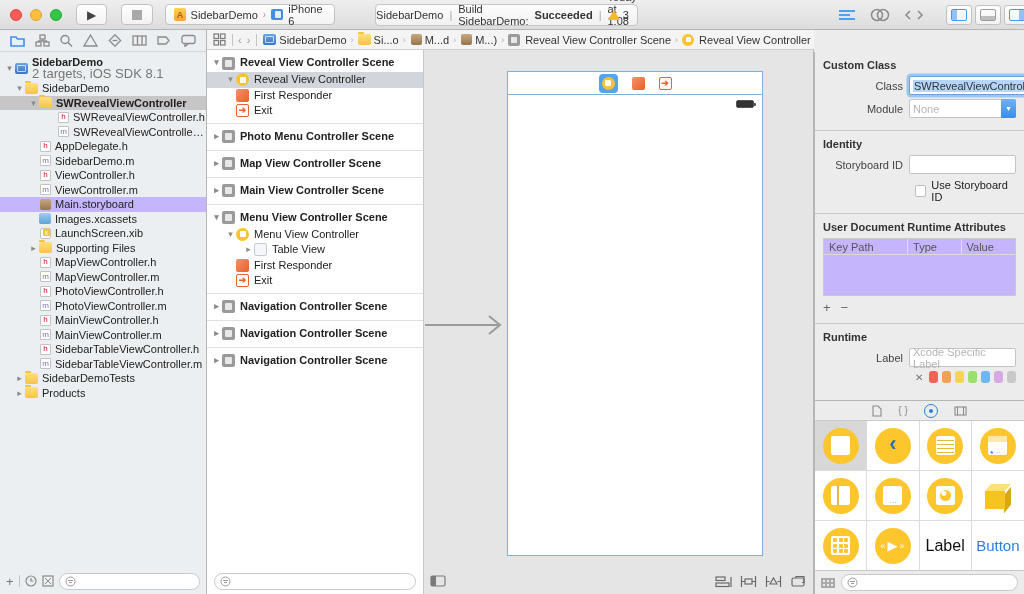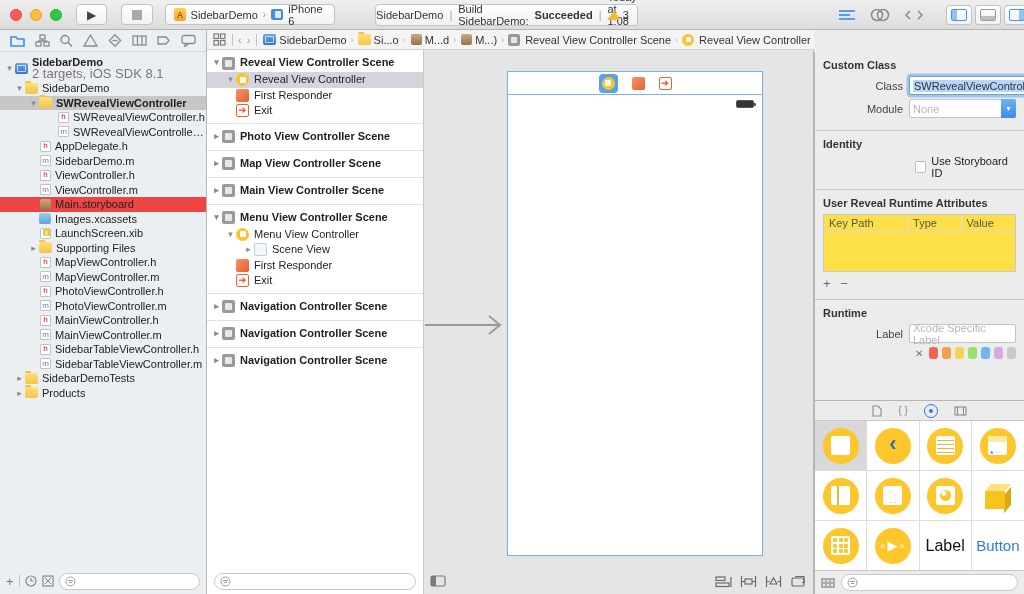--- a/index.html
+++ b/index.html
@@ -65,21 +65,21 @@
   .fi-proj::after{content:"";position:absolute;inset:2px;border:1px solid rgba(255,255,255,.7);border-radius:1px}
   .fi-folder{background:linear-gradient(#ffe07a,#f3c44a)}
   .fi-folder::before{content:"";position:absolute;top:-2px;left:0;width:6px;height:2px;background:#f3c44a;border-radius:1px 1px 0 0}
   .fi-doc{background:#fff;border:1px solid #c2c2c2;border-radius:1px;font-size:8px;display:flex;align-items:center;justify-content:center;width:11px;margin-left:1px}
   .fi-h{color:#d0021b}.fi-m{color:#7b6fc0}
   .fi-sb{background:linear-gradient(#c7a97e,#96754e);width:11px;margin-left:1px}
   .fi-xc{background:linear-gradient(#9ccdf0,#5fa4d8);width:12px}
   .fi-xib{background:#fff;border:1px solid #c2c2c2;width:11px;margin-left:1px}
   .fi-xib::after{content:"x";position:absolute;left:2px;top:0px;font-size:7px;color:#fff;background:#f0c63f;width:7px;height:7px;border-radius:1px;text-align:center;line-height:7px}
   .seldark{background:#c6c6c6}
-  .sellight{background:#ef4444}
+  .sellight{background:#c4b5fd}
 
   .navfoot{position:absolute;left:0;right:0;bottom:0;height:26px;display:flex;align-items:center;padding:0 6px;gap:5px;color:#666}
   .ffield{flex:1;height:17px;border:1px solid #c9c9c9;border-radius:9px;background:#fff;display:flex;align-items:center;padding:0 5px;color:#999}
   .vline{width:1px;height:12px;background:#c4c4c4}
 
   
   .jumpbar{position:absolute;left:207px;top:30px;width:817px;height:20px;background:#f4f4f4;border-bottom:1px solid #cfcfcf;display:flex;align-items:center;padding:0 6px;color:#333;white-space:nowrap}
   .jumpbar .crumbsep{color:#b0b0b0;margin:0 4px;font-size:9px}
   .jb-ic{margin-right:3px;flex:none}
   .jb-right{margin-left:8px;display:flex;align-items:center;gap:6px;color:#8a8a8a}
@@ -124,21 +124,21 @@
   .sec-h{font-weight:bold;margin:2px 0 5px 0;color:#333}
   .irow{display:flex;align-items:center;margin:4px 0}
   .ilabel{width:86px;text-align:right;padding-right:6px;color:#444;flex:none}
   .ifield{flex:1;height:19px;background:#fff;border:1px solid #c4c4c4;border-radius:2px;display:flex;align-items:center;padding:0 3px;color:#333;position:relative}
   .ifield.focus{box-shadow:0 0 0 2.5px #9cc5f3;border-color:#6aa3e0}
   .seltext{background:#b5d5fb;padding:0 1px;white-space:nowrap;overflow:hidden}
   .ddseg{position:absolute;right:-1px;top:-1px;bottom:-1px;width:15px;background:linear-gradient(#6db2f4,#3b8ce8);border-radius:0 2px 2px 0;color:#fff;font-size:8px;display:flex;align-items:center;justify-content:center}
   .ph{color:#b5b5b5}
   .cbrow{display:flex;align-items:center;margin:5px 0 2px 92px}
   .cb{width:12px;height:12px;border:1px solid #bdbdbd;border-radius:2px;background:#fff;margin-right:5px}
-  .udra-table{border:1px solid #c9c9c9;background:#fde047;margin-top:1px}
+  .udra-table{border:1px solid #c9c9c9;background:#c4b5fd;margin-top:1px}
   .udra-h{display:flex;height:16px;line-height:16px;border-bottom:1px solid #d9d9d9;color:#555}
   .udra-h span{padding-left:5px;border-right:1px solid #e0e0e0}
   .udra-body{height:40px}
   .pm{display:flex;gap:10px;margin-top:4px;color:#666;font-size:13px}
   .swatches{display:flex;align-items:center;gap:4px;margin:4px 0 2px 92px}
   .sw{width:12px;height:12px;border-radius:3px}
   .swx{color:#777;font-size:10px;margin-right:2px}
 
   
   .lib{position:absolute;left:0;right:0;bottom:0;height:194px;border-top:1px solid #b6b6b6;border-left:1px solid #b6b6b6;background:#fff}
@@ -510,21 +510,21 @@
     <div class="orow oind1">
         <span class="tri"></span>
         <span class="oi oi-exit">➔</span>
         <span>Exit</span>
       </div>
   </div>
   <div class="ogroup">
     <div class="orow hdr">
         <span class="tri">▸</span>
         <span class="oi oi-scene"></span>
-        <span>Photo View Controller Scene</span>
+        <span>Photo Menu Controller Scene</span>
       </div>
   </div>
   <div class="ogroup">
     <div class="orow hdr">
         <span class="tri">▸</span>
         <span class="oi oi-scene"></span>
         <span>Map View Controller Scene</span>
       </div>
   </div>
   <div class="ogroup">
@@ -541,21 +541,21 @@
         <span>Menu View Controller Scene</span>
       </div>
     <div class="orow oind1">
         <span class="tri">▾</span>
         <span class="oi oi-vc"></span>
         <span>Menu View Controller</span>
       </div>
     <div class="orow oind2">
         <span class="tri">▸</span>
         <span class="oi oi-view"></span>
-        <span>Scene View</span>
+        <span>Table View</span>
       </div>
     <div class="orow oind1">
         <span class="tri"></span>
         <span class="oi oi-cube"></span>
         <span>First Responder</span>
       </div>
     <div class="orow oind1">
         <span class="tri"></span>
         <span class="oi oi-exit">➔</span>
         <span>Exit</span>
@@ -661,28 +661,32 @@
         <span class="ilabel">Module</span>
         <div class="ifield" style="">
           <span class="ph">None</span>
           <span class="ddseg">▾</span>
         </div>
       </div>
     </div>
 
     <div class="sec">
       <div class="sec-h">Identity</div>
+      <div class="irow">
+        <span class="ilabel">Storyboard ID</span>
+        <div class="ifield"></div>
+      </div>
       <div class="cbrow">
         <span class="cb"></span>
         <span>Use Storyboard ID</span>
       </div>
     </div>
 
     <div class="sec">
-      <div class="sec-h">User Reveal Runtime Attributes</div>
+      <div class="sec-h">User Document Runtime Attributes</div>
       <div class="udra-table">
         <div class="udra-h">
           <span style="width:44%">Key Path</span>
           <span style="width:28%">Type</span>
           <span style="width:28%;border-right:none">Value</span>
         </div>
         <div class="udra-body"></div>
       </div>
       <div class="pm">
         <span>+</span>

